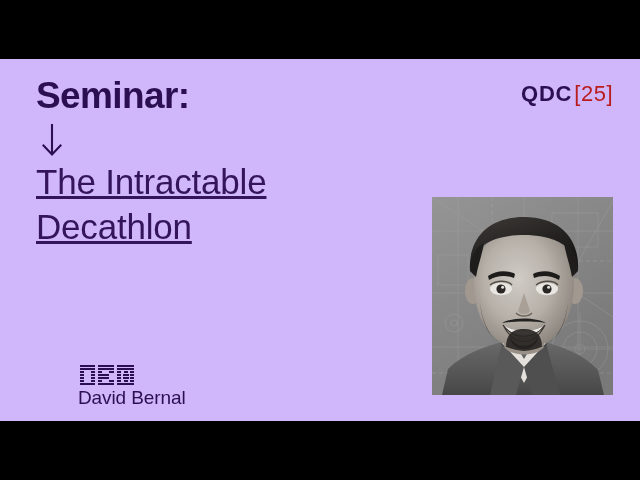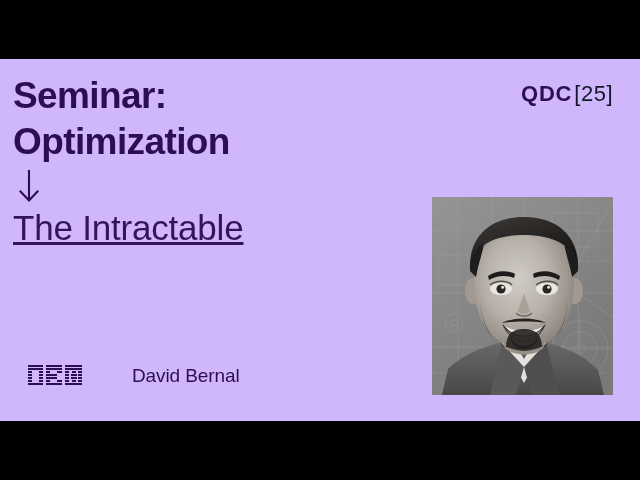--- a/index.html
+++ b/index.html
@@ -58,28 +58,28 @@
     font-weight: 700;
     font-size: 22px;
     letter-spacing: 0.8px;
     color: #2c0f52;
   }
   #qdc-year {
     font-family: "Liberation Sans", sans-serif;
     font-weight: 400;
     font-size: 22px;
     letter-spacing: 0.5px;
-    color: #0f172a;
+    color: #b91c1c;
     margin-left: 2px;
   }
 
   
   #headline {
     position: absolute;
-    left: 13px;
+    left: 36px;
     top: 14px;
     width: 380px;
   }
   .title-line {
     font-family: "Liberation Sans", sans-serif;
     font-weight: 700;
     font-size: 37px;
     line-height: 46px;
     letter-spacing: -0.6px;
     color: #2c0f52;
@@ -107,20 +107,21 @@
     text-decoration: underline;
   }
 
   
   #footer-row {
     position: absolute;
     left: 28px;
     top: 306px;
     display: flex;
     align-items: center;
+    flex-direction: column;
   }
   #ibm-logo { display: block; }
   #speaker-name {
     margin-left: 50px;
     font-family: "Liberation Sans", sans-serif;
     font-weight: 400;
     font-size: 19px;
     letter-spacing: -0.1px;
     color: #2c0f52;
     white-space: nowrap;
@@ -151,31 +152,31 @@
 
   <div id="stage">
 
     <div id="qdc-lockup">
       <span id="qdc-mark">QDC</span>
       <span id="qdc-year">[25]</span>
     </div>
 
     <div id="headline">
       <div class="title-line">Seminar:</div>
-      <div class="title-line">Optimization</div>
 
       <div id="arrow-row">
         <svg id="down-arrow-icon" width="26" height="34" viewBox="0 0 26 34">
           <line x1="13" y1="1" x2="13" y2="30" stroke="#2c0f52" stroke-width="2.1"></line>
           <polyline points="4.5,22.5 13,31.5 21.5,22.5" fill="none" stroke="#2c0f52" stroke-width="2.1" stroke-linecap="square"></polyline>
         </svg>
       </div>
 
       <div id="subtitle">
         <div class="subtitle-line">The Intractable</div>
+        <div class="subtitle-line">Decathlon</div>
       </div>
     </div>
 
     <div id="footer-row">
       <svg id="ibm-logo" width="54" height="22" viewBox="0 0 108 44">
         <g fill="#2c0f52">
 
           <rect x="0" y="0" width="30" height="4"></rect>
           <rect x="36" y="0" width="32" height="4"></rect>
           <rect x="74" y="0" width="34" height="4"></rect>

